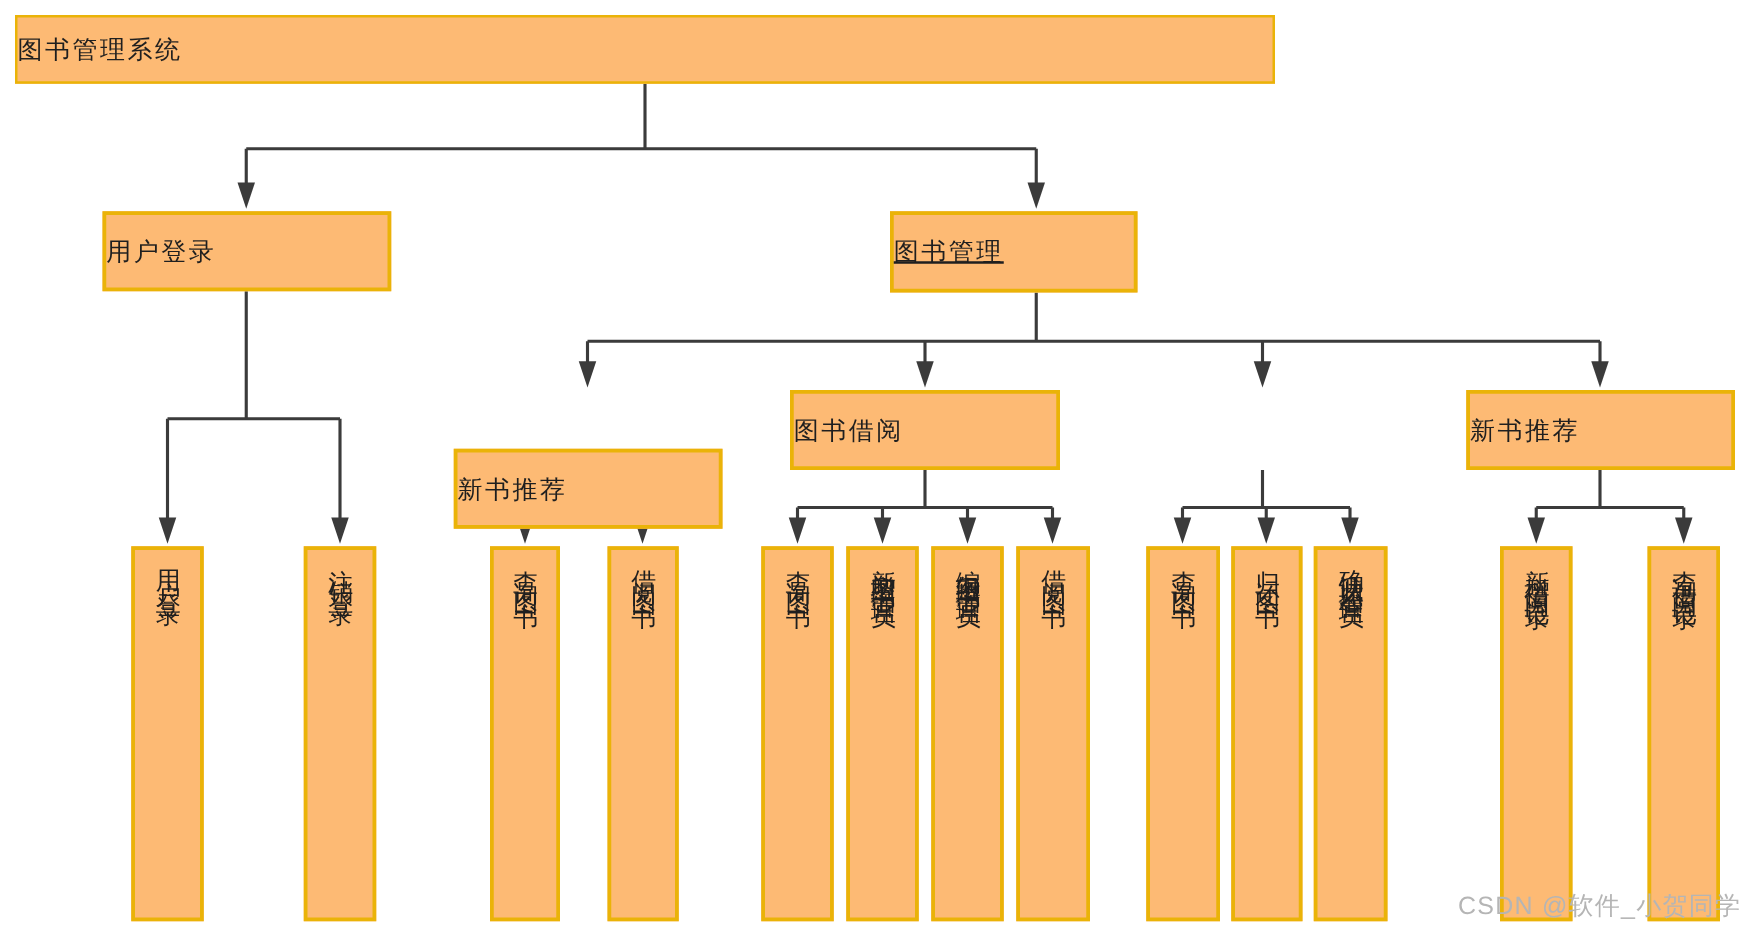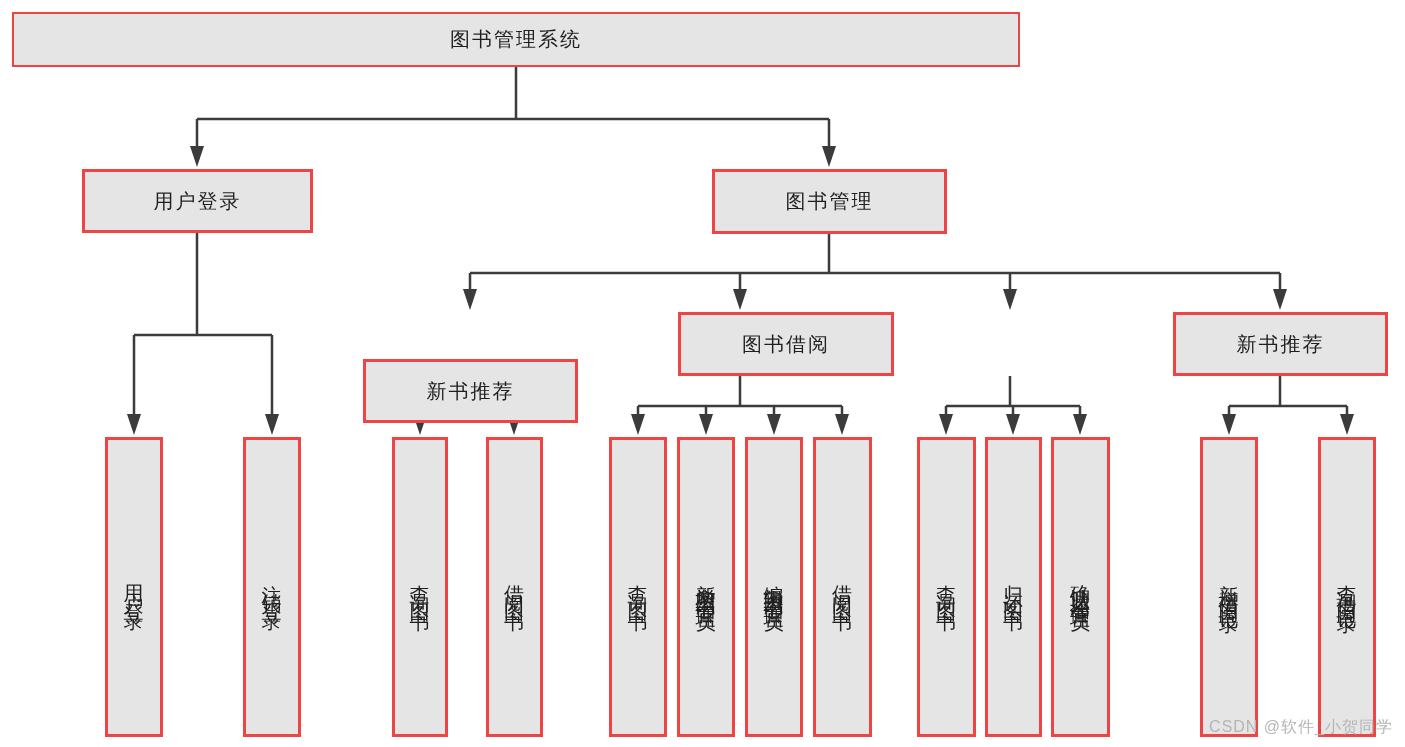--- a/index.html
+++ b/index.html
@@ -2,35 +2,35 @@
 <html><head>
 <meta charset="utf-8">
 <style>
   html,body { margin:0; padding:0; background:#ffffff; }
   #canvas {
     position:relative; width:1405px; height:747px; background:#ffffff;
     font-family:"Liberation Sans","DejaVu Sans",sans-serif; overflow:hidden;
   }
   #wires { position:absolute; left:0; top:0; width:1405px; height:747px; }
   .node {
-    position:absolute; box-sizing:border-box; background:#e5e5e5;
-    border:3px solid #ef4444; color:#1f1f1f;
-    display:flex; align-items:center; justify-content:center;
+    position:absolute; box-sizing:border-box; background:#fdba74;
+    border:3px solid #eab308; color:#1f1f1f;
+    display:flex; align-items:center; justify-content:flex-start;
   }
   .hbox { font-size:20px; letter-spacing:2px; }
   .root { border-width:2px; }
   .vbox {
     writing-mode:vertical-rl; text-orientation:mixed;
     font-size:20px; letter-spacing:9px; line-height:1;
     width:58px; height:300px; top:437px; text-align:center;
   }
   .vbox span{ display:block; }
   #watermark {
     position:absolute; right:12px; bottom:9px;
-    font-size:16px; letter-spacing:1px; color:#b5b5b5; white-space:nowrap;text-align:center;
+    font-size:20px; letter-spacing:1px; color:#b5b5b5; white-space:nowrap;text-align:center;
   }
 </style>
 </head>
 <body>
 
 <div id="canvas">
 
   <svg id="wires" viewBox="0 0 1405 747" xmlns="http://www.w3.org/2000/svg">
     <g stroke="#3b3b3b" stroke-width="2.5" fill="none">
 
@@ -74,28 +74,28 @@
     </g>
   </svg>
 
   <div class="node hbox root" style="left:12px; top:12px; width:1008px; height:55px;">
     <span>图书管理系统</span>
   </div>
 
   <div class="node hbox" style="left:82px; top:169px; width:231px; height:64px;">
     <span>用户登录</span>
   </div>
-  <div class="node hbox" style="left:712px; top:169px; width:235px; height:65px;">
+  <div class="node hbox" style="left:712px; top:169px; width:198px; height:65px;text-decoration:underline;">
     <span>图书管理</span>
   </div>
 
   <div class="node hbox" style="left:363px; top:312px; width:215px; height:64px;margin-top:47px;">
     <span>新书推荐</span>
   </div>
-  <div class="node hbox" style="left:632px; top:312px; width:216px; height:64px;margin-left:46px;">
+  <div class="node hbox" style="left:632px; top:312px; width:216px; height:64px;">
     <span>图书借阅</span>
   </div>
   <div class="node hbox" style="left:1173px; top:312px; width:215px; height:64px;">
     <span>新书推荐</span>
   </div>
 
   <div class="node vbox" style="left:105px;">
     <span>用户登录</span>
   </div>
   <div class="node vbox" style="left:243px;">

